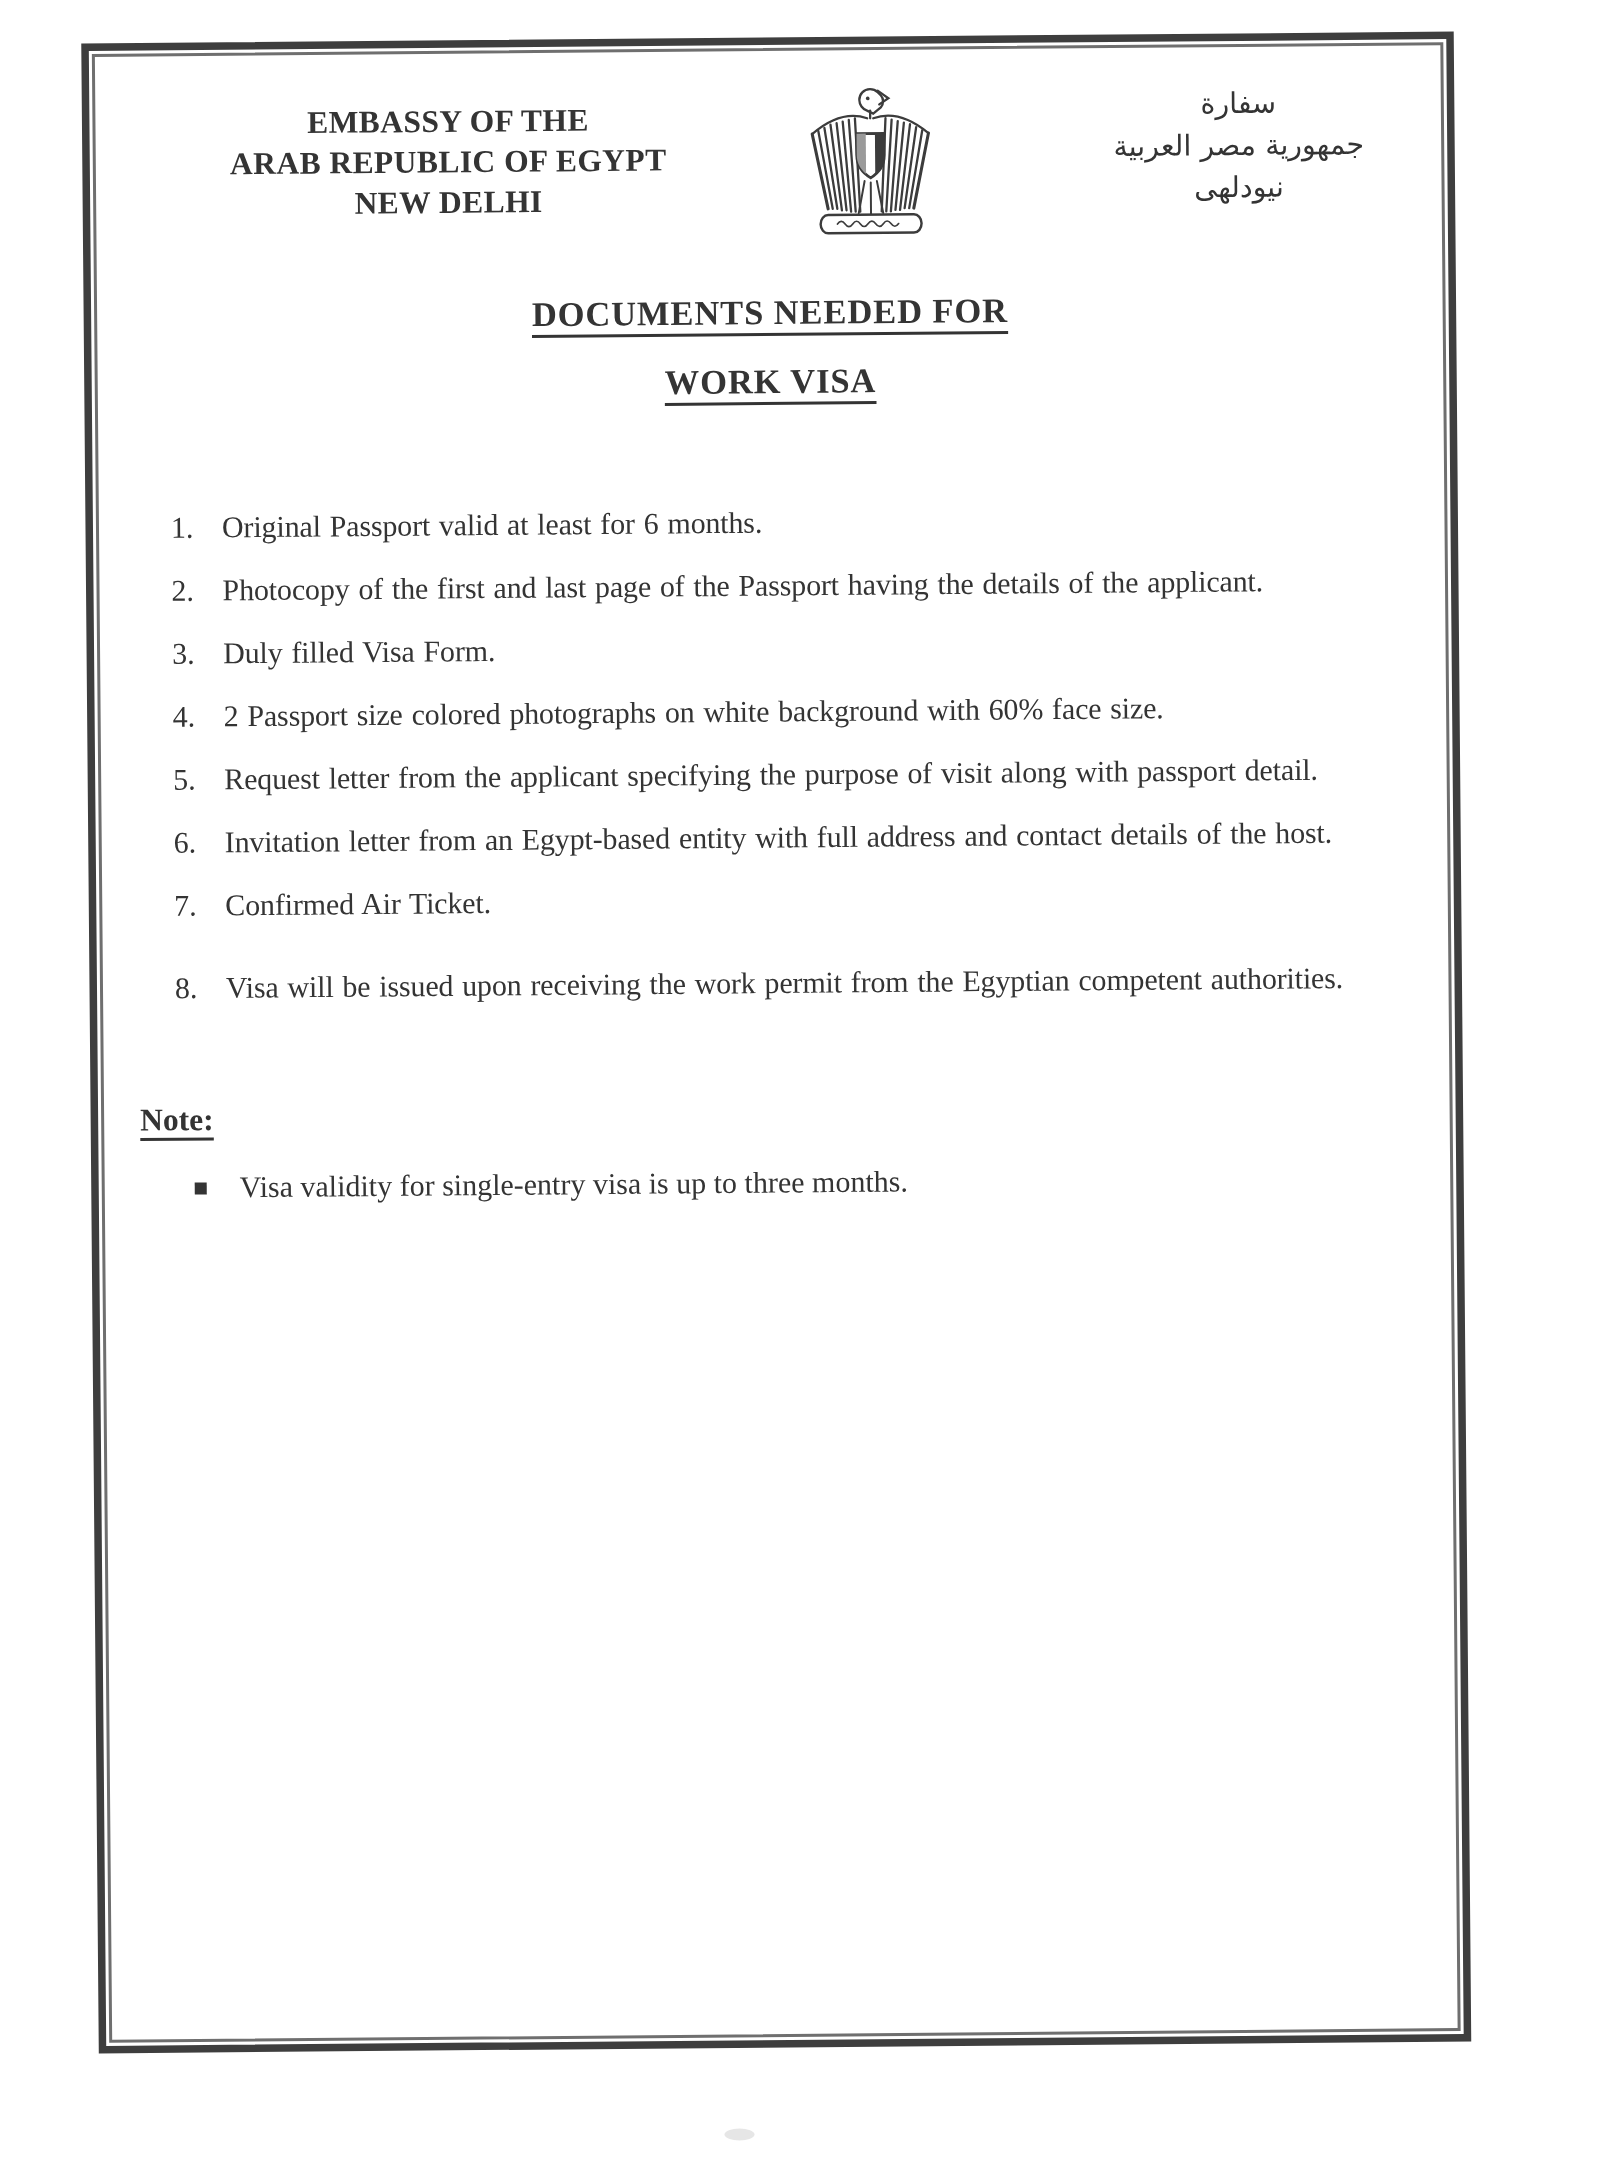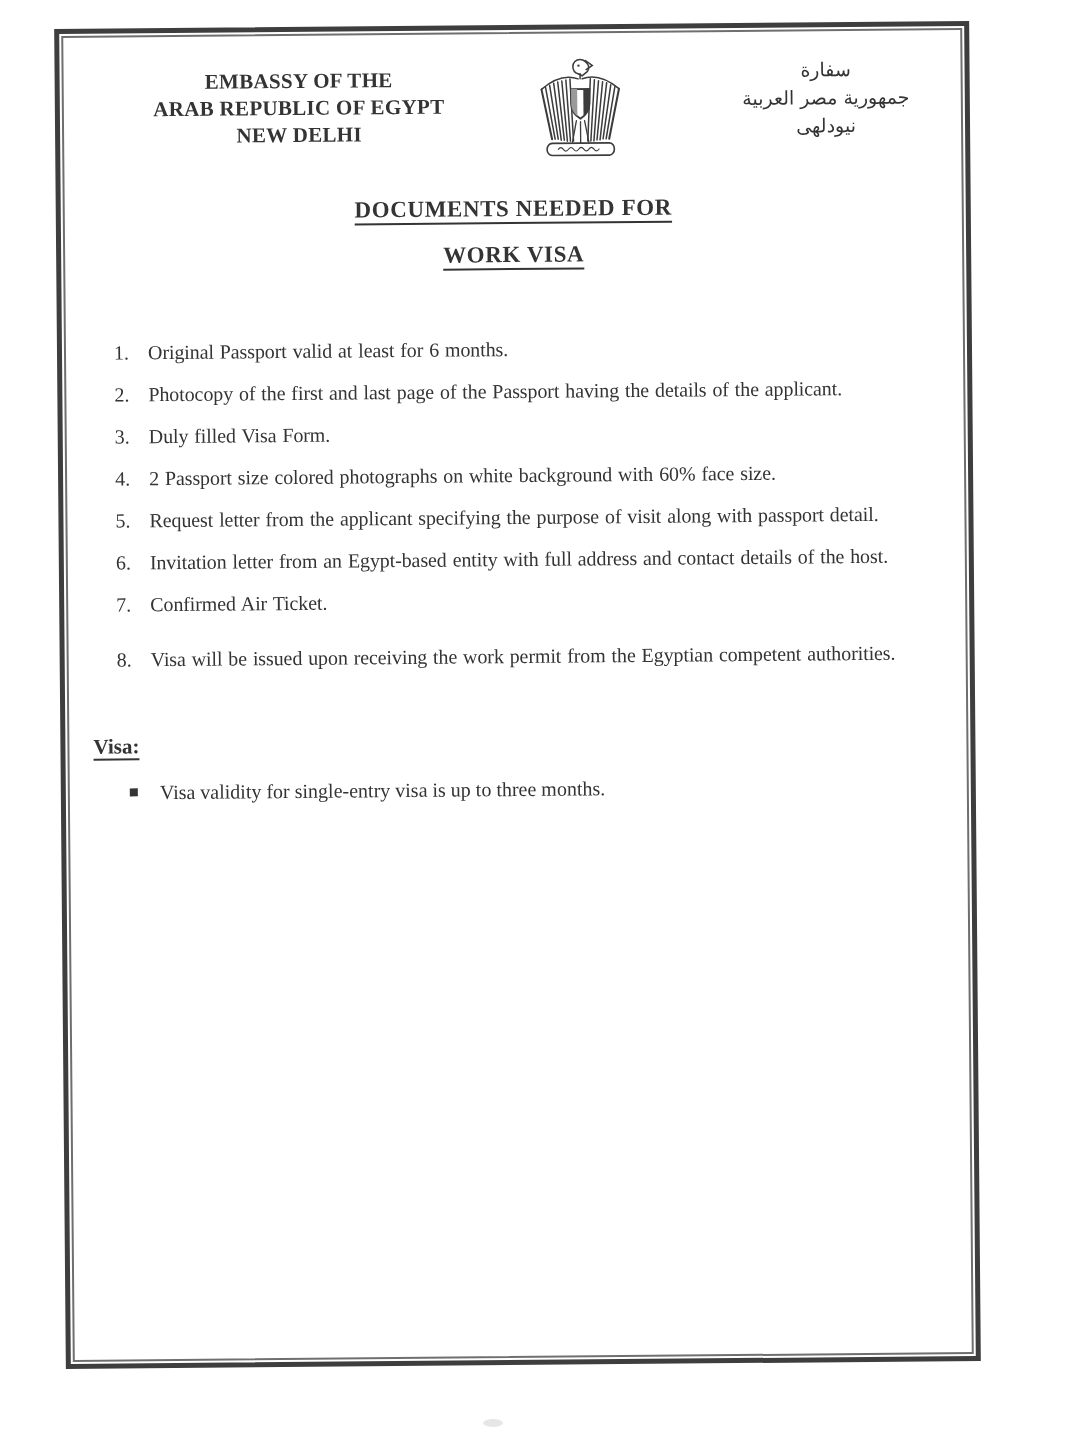--- a/index.html
+++ b/index.html
@@ -214,21 +214,21 @@
             <span class="req-num">7.</span>
             <span class="req-text">Confirmed Air Ticket.</span>
           </div>
           <div class="req-item gap-top">
             <span class="req-num">8.</span>
             <span class="req-text">Visa will be issued upon receiving the work permit from the Egyptian competent authorities.</span>
           </div>
         </div>
 
         <div class="note">
-          <span class="note-label">Visa:</span>
+          <span class="note-label">Note:</span>
           <div class="note-item">
             <span class="note-bullet"></span>
             <span class="note-text">Visa validity for single-entry visa is up to three months.</span>
           </div>
         </div>
 
       </div>
     </div>
   </div>
   <div class="smudge"></div>

